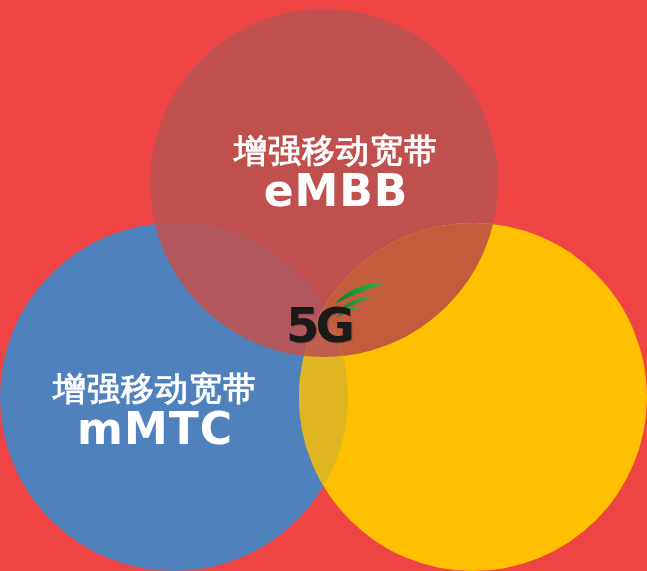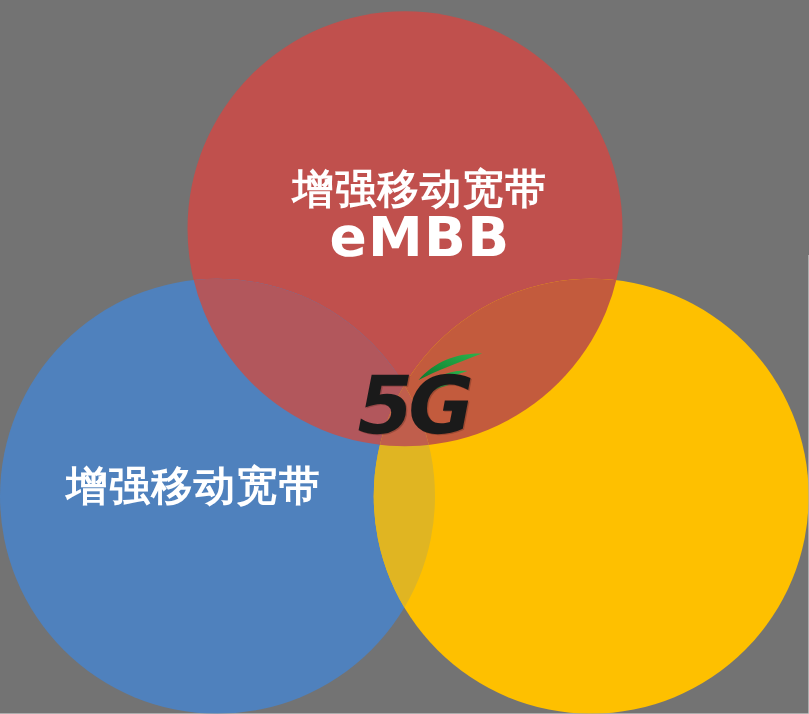--- a/index.html
+++ b/index.html
@@ -6,21 +6,21 @@
     margin: 0;
     padding: 0;
     background: #ffffff;
     font-family: "DejaVu Sans", "Liberation Sans", sans-serif;
   }
   .stage {
     position: relative;
     width: 647px;
     height: 571px;
     overflow: hidden;
-    background: #737373;
+    background: #ef4444;
   }
   .venn-svg {
     position: absolute;
     left: 0;
     top: 0;
     display: block;
   }
   .venn-label {
     position: absolute;
     transform: translateX(-50%);
@@ -47,24 +47,23 @@
     left: 286px;
     top: 280px;
     width: 102px;
     height: 63px;
     pointer-events: none;
   }
   .logo-5g .logo-text {
     position: absolute;
     left: 0;
     bottom: -6px;
-    font-size: 64px;
+    font-size: 48px;
     line-height: 48px;
     font-weight: bold;
-    font-style: italic;
     letter-spacing: -4px;
     color: #1a1a1a;
     text-shadow: 1px 1px 0 rgba(90,40,30,0.35);
   }
   .logo-5g .swoosh-svg {
     position: absolute;
     right: 0;
     top: 0;
     display: block;
   }
@@ -112,20 +111,21 @@
     </g>
   </svg>
 
   <div class="venn-label" style="left:336px; top:131px;">
     <span class="zh">增强移动宽带</span>
     <span class="en">eMBB</span>
   </div>
 
   <div class="venn-label" style="left:155px; top:369px;">
     <span class="zh">增强移动宽带</span>
+    <span class="en">mMTC</span>
   </div>
 
 
   <div class="logo-5g">
     <svg class="swoosh-svg" width="56" height="38" viewBox="0 0 100 68">
       <path d="M 5 43 C 28 16, 60 4, 96 5 C 62 18, 30 30, 5 43 Z" fill="url(#swooshGrad)"></path>
       <path d="M 9 59 C 24 40, 48 28, 75 30 C 48 38, 26 50, 9 59 Z" fill="url(#swooshGrad)"></path>
       <path d="M 7 68 C 18 55, 32 47, 48 50 C 32 54, 18 62, 7 68 Z" fill="url(#swooshGrad)"></path>
     </svg>
     <span class="logo-text">5G</span>

